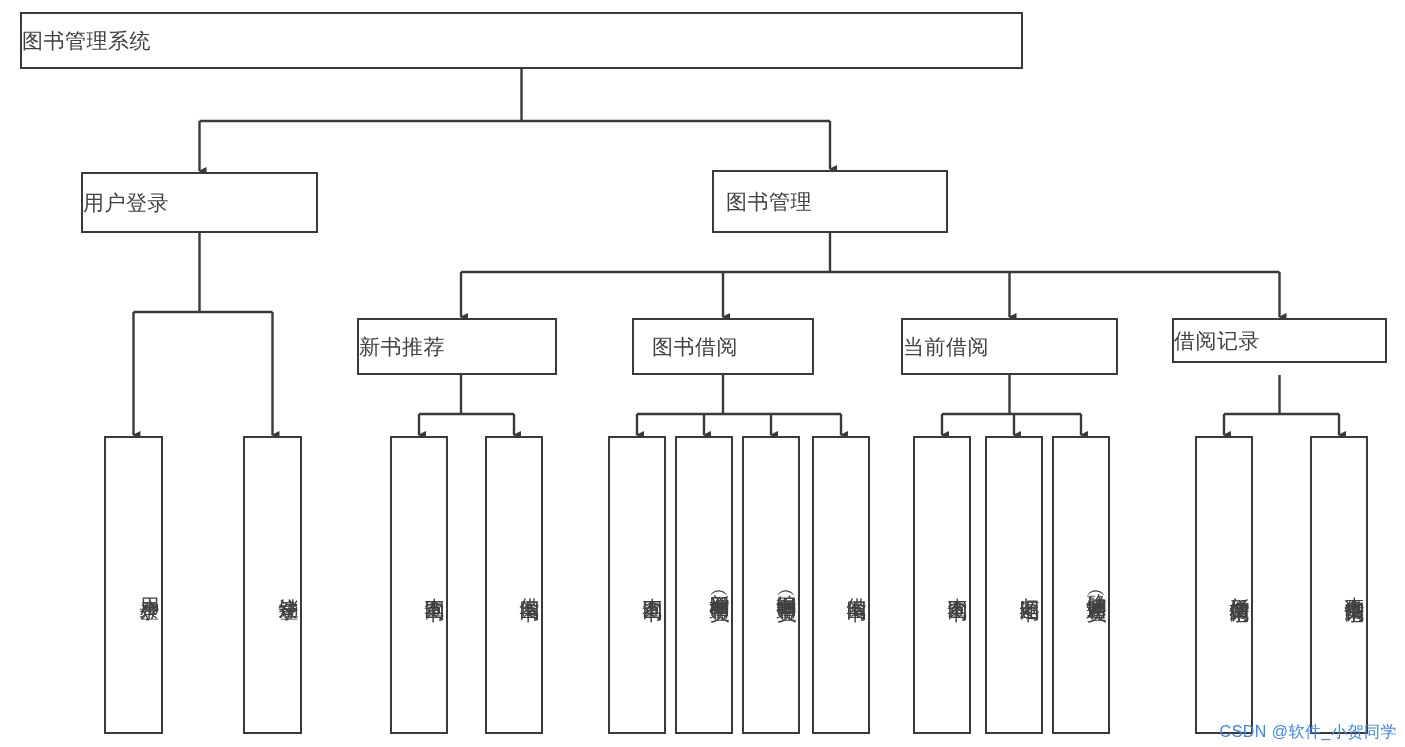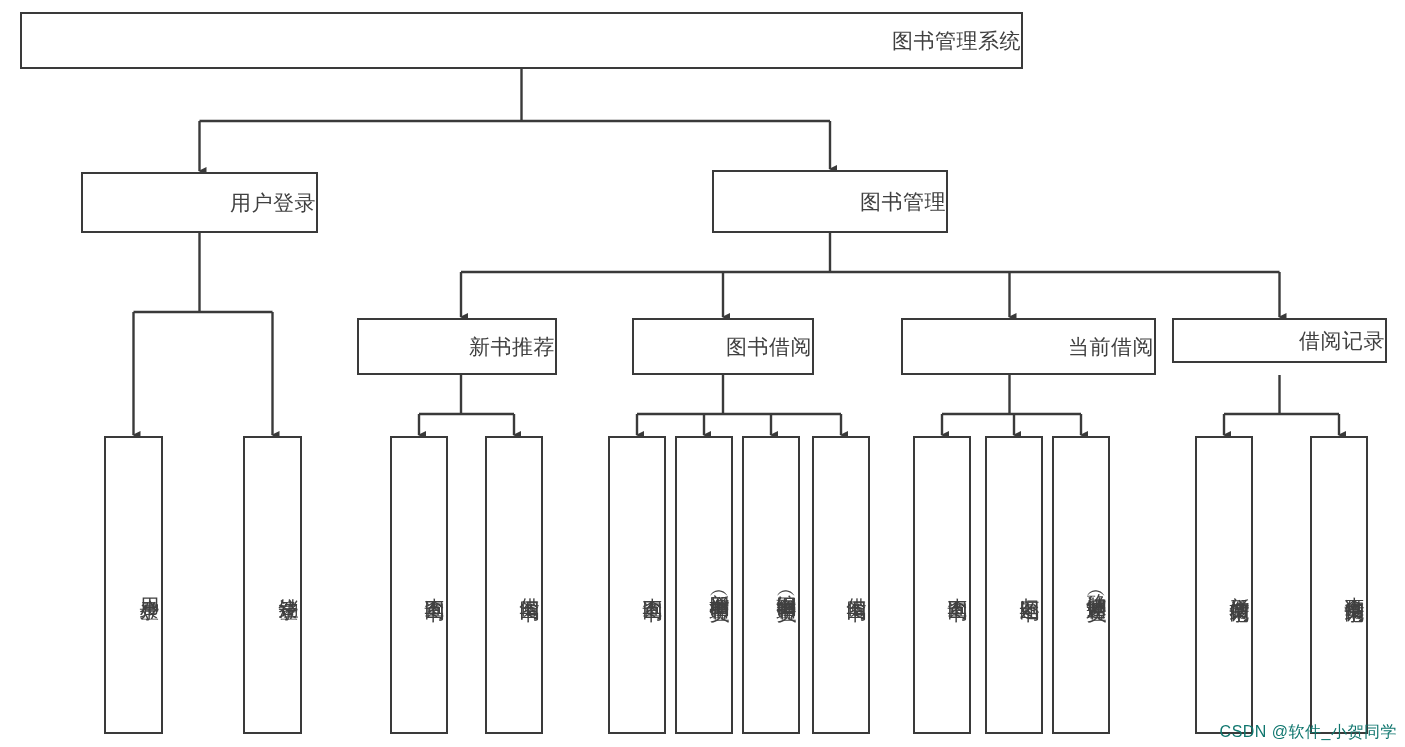--- a/index.html
+++ b/index.html
@@ -24,21 +24,21 @@
     height: 747px;
     pointer-events: none;
   }
   .node {
     position: absolute;
     box-sizing: border-box;
     background: #ffffff;
     border: 2px solid #3a3a3a;
     display: flex;
     align-items: center;
-    justify-content: flex-end;
+    justify-content: flex-start;
     color: #404040;
     line-height: 1.12;
     text-align: center;
     user-select: none;
   }
   .node.horiz {
     font-size: 21px;
     letter-spacing: 0.5px;
   }
   .node.vert {
@@ -126,24 +126,24 @@
   <div class="node vert" style="left: 104px; top: 436px; width: 59px; height: 298px;">
     <span>用户登录</span>
   </div>
   <div class="node vert" style="left: 243px; top: 436px; width: 59px; height: 298px;">
     <span>注销登录</span>
   </div>
 
   <div class="node horiz" style="left: 357px; top: 318px; width: 200px; height: 57px;">
     <span>新书推荐</span>
   </div>
-  <div class="node horiz" style="left: 632px; top: 318px; width: 182px; height: 57px;">
+  <div class="node horiz" style="left: 632px; top: 318px; width: 182px; height: 57px; padding-left: 18px;">
     <span>图书借阅</span>
   </div>
-  <div class="node horiz" style="left: 901px; top: 318px; width: 255px; height: 57px; padding-left: 8px;">
+  <div class="node horiz" style="left: 901px; top: 318px; width: 217px; height: 57px;">
     <span>当前借阅</span>
   </div>
   <div class="node horiz" style="left: 1172px; top: 318px; width: 215px; height: 45px;">
     <span>借阅记录</span>
   </div>
 
   <div class="node vert" style="left: 390px; top: 436px; width: 58px; height: 298px;">
     <span>查询图书</span>
   </div>
   <div class="node vert" style="left: 485px; top: 436px; width: 58px; height: 298px;">
@@ -173,14 +173,14 @@
     <span>确认归还（管理员）</span>
   </div>
 
   <div class="node vert" style="left: 1195px; top: 436px; width: 58px; height: 298px;">
     <span>新增借阅记录</span>
   </div>
   <div class="node vert" style="left: 1310px; top: 436px; width: 58px; height: 298px;">
     <span>查询借阅记录</span>
   </div>
 
-  <div class="watermark" style="color: #0f766e;">CSDN @软件_小贺同学</div>
+  <div class="watermark" style="color: #3b82f6;">CSDN @软件_小贺同学</div>
 </div>
 
 </body></html>

